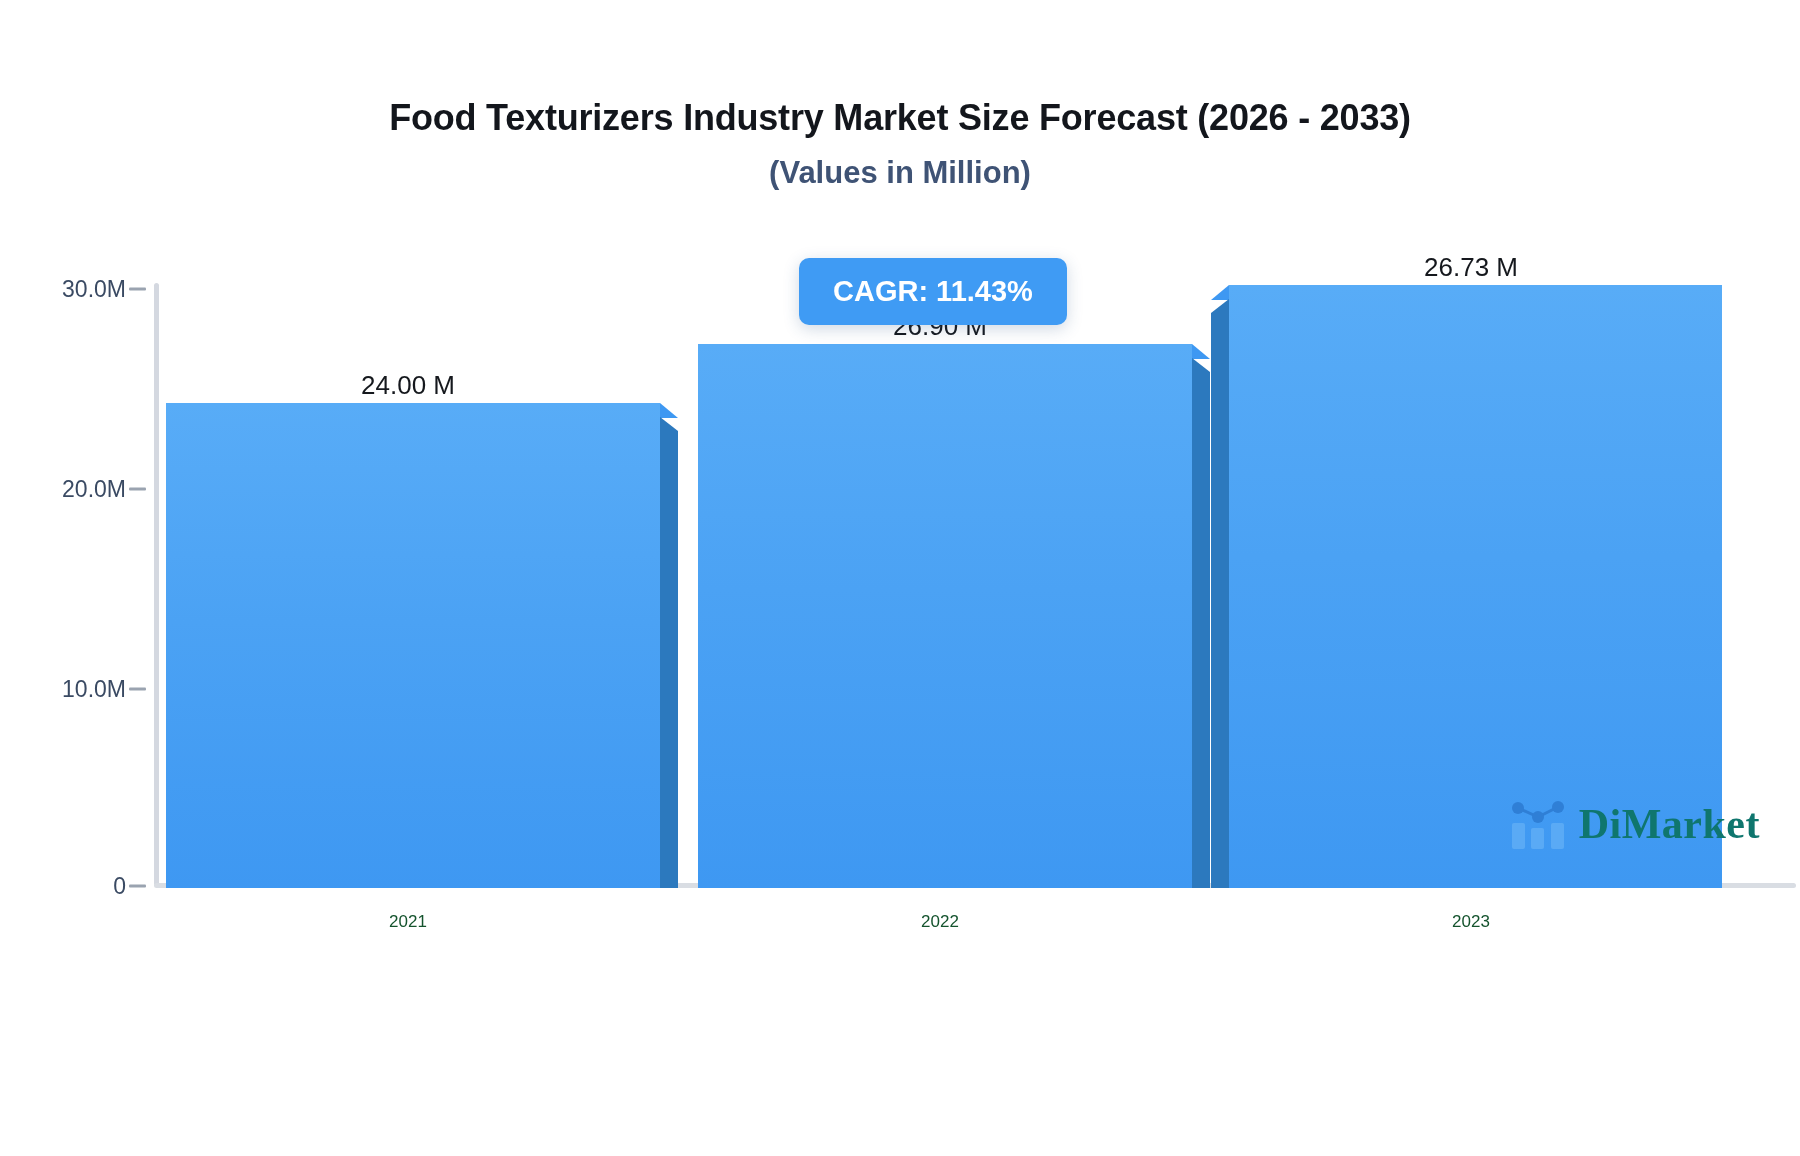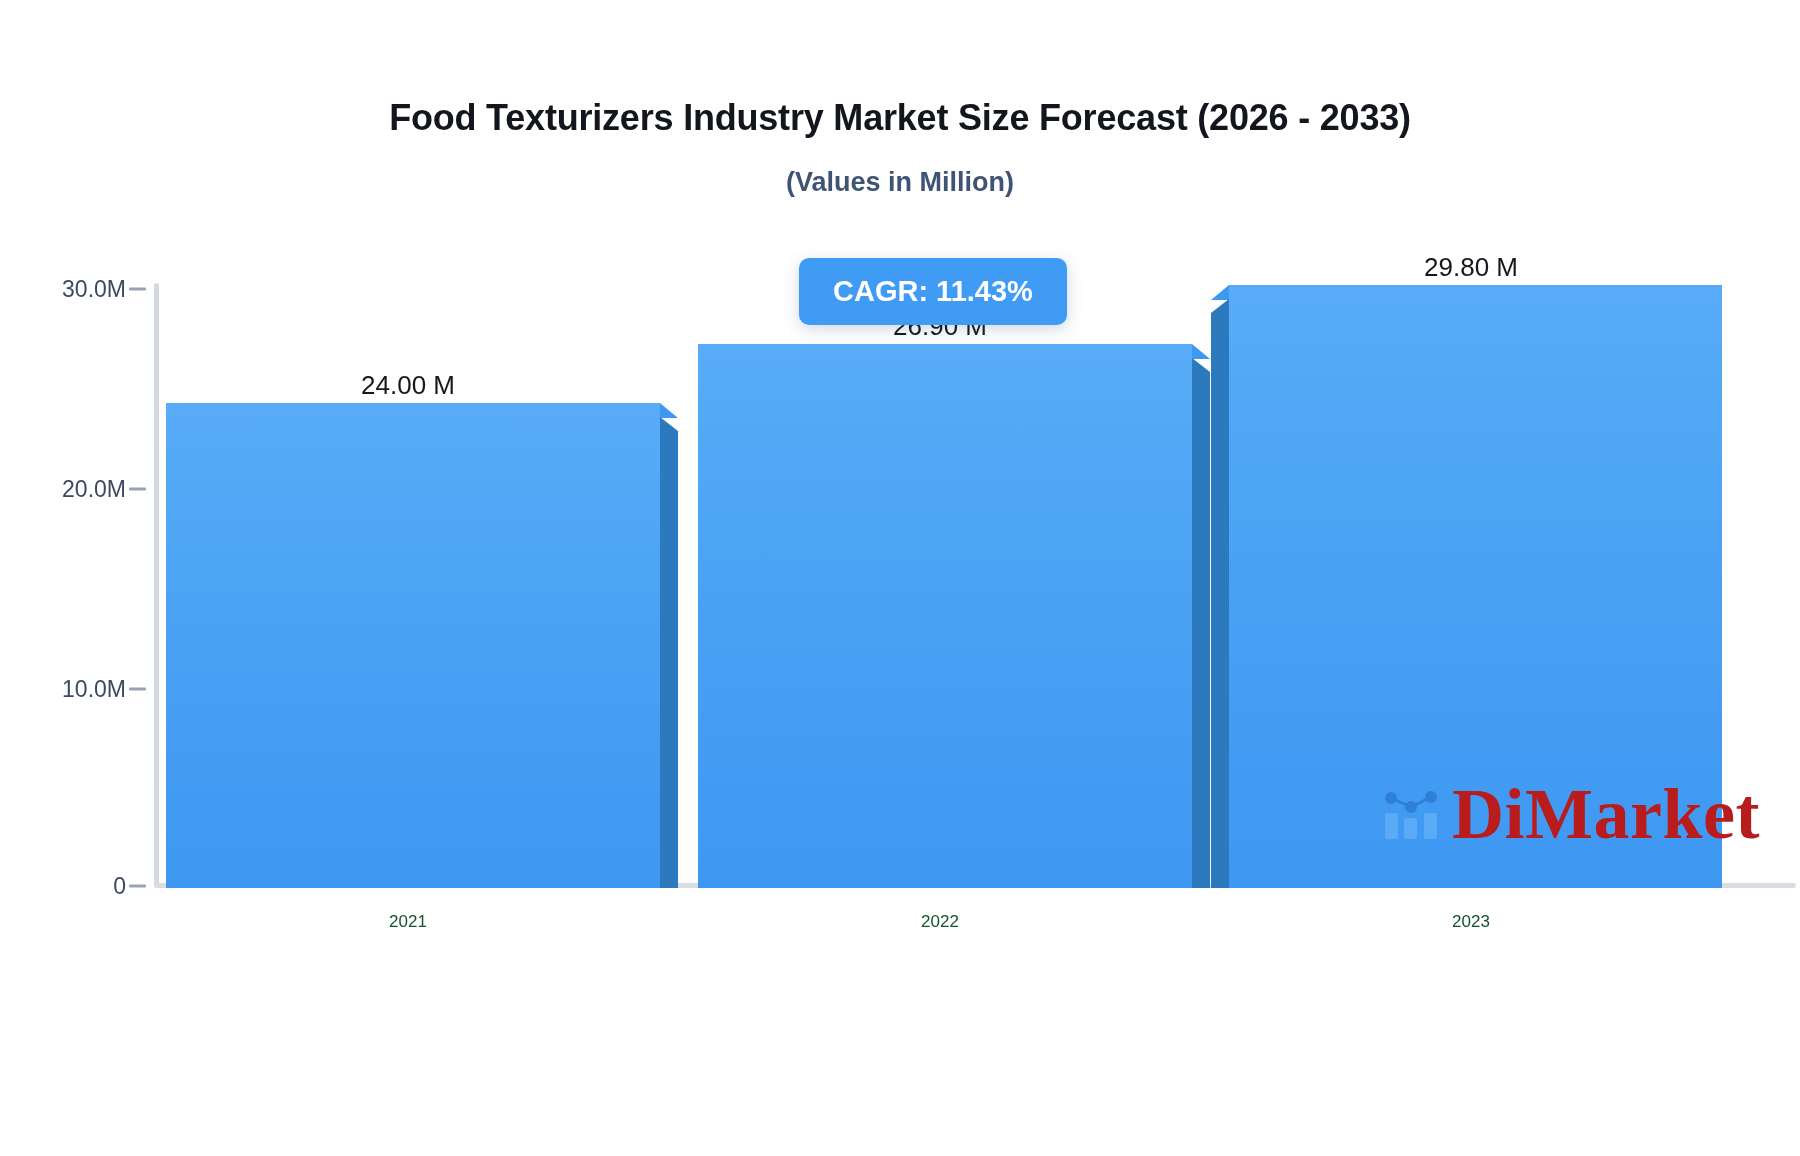--- a/index.html
+++ b/index.html
@@ -11,22 +11,22 @@
   }
   .page { position: relative; width: 1800px; height: 882px; background: #ffffff; }
 
   
   .title-block { position: absolute; top: 96px; left: 0; width: 1800px; text-align: center; }
   .chart-title {
     font-size: 36px; font-weight: bold; color: #13161c;
     letter-spacing: -0.2px; line-height: 1.2;
   }
   .chart-subtitle {
-    margin-top: 28px;
-    font-size: 27px; font-weight: bold; color: #3f5375;
+    margin-top: 16px;
+    font-size: 31px; font-weight: bold; color: #3f5375;
   }
 
   
   .plot {
     position: absolute;
     left: 16px; top: 0;
     width: 1800px; height: 1156px;
   }
 
   
@@ -143,23 +143,23 @@
 
   
   .logo {
     position: absolute;
     right: 40px; bottom: 32px;
     display: flex; align-items: center; gap: 12px;
   }
   .logo-mark { width: 58px; height: 52px; display: block; }
   .logo-text {
     font-family: "Liberation Serif", serif;
-    font-size: 72px;
+    font-size: 42px;
     font-weight: bold;
-    color: #b91c1c;
+    color: #0f766e;
     letter-spacing: 0.5px;
     line-height: 1;
   }
 </style>
 </head>
 <body>
 
 <div class="page">
 
   <div class="title-block">
@@ -199,21 +199,21 @@
       <div class="side-right"></div>
     </div>
     <div class="bar-value" style="left:924px; top:311px;">26.90 M</div>
     <div class="xlabel" style="left:924px;">2022</div>
 
     <div class="bar" style="left:1213px; width:493px; height:603px;">
       <div class="face"></div>
       <div class="cap-left"></div>
       <div class="side-left"></div>
     </div>
-    <div class="bar-value" style="left:1455px; top:252px;">29.80 M</div>
+    <div class="bar-value" style="left:1455px; top:252px;">26.73 M</div>
     <div class="xlabel" style="left:1455px;">2023</div>
 
     <div class="cagr-badge">CAGR: 11.43%</div>
 
   </div>
 
   <div class="logo">
     <span>
       <svg class="logo-mark" viewBox="0 0 58 52" xmlns="http://www.w3.org/2000/svg">
         <line x1="9" y1="10" x2="29" y2="19" stroke="#2f7fd6" stroke-width="3"></line>

